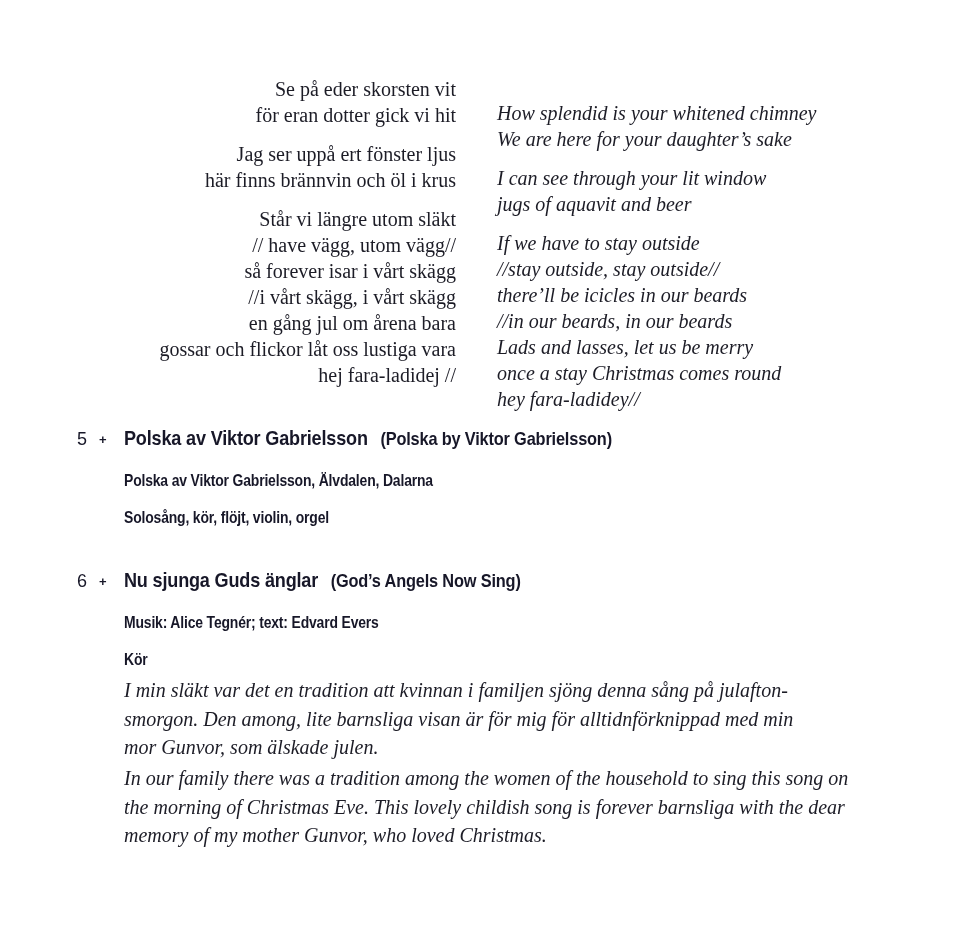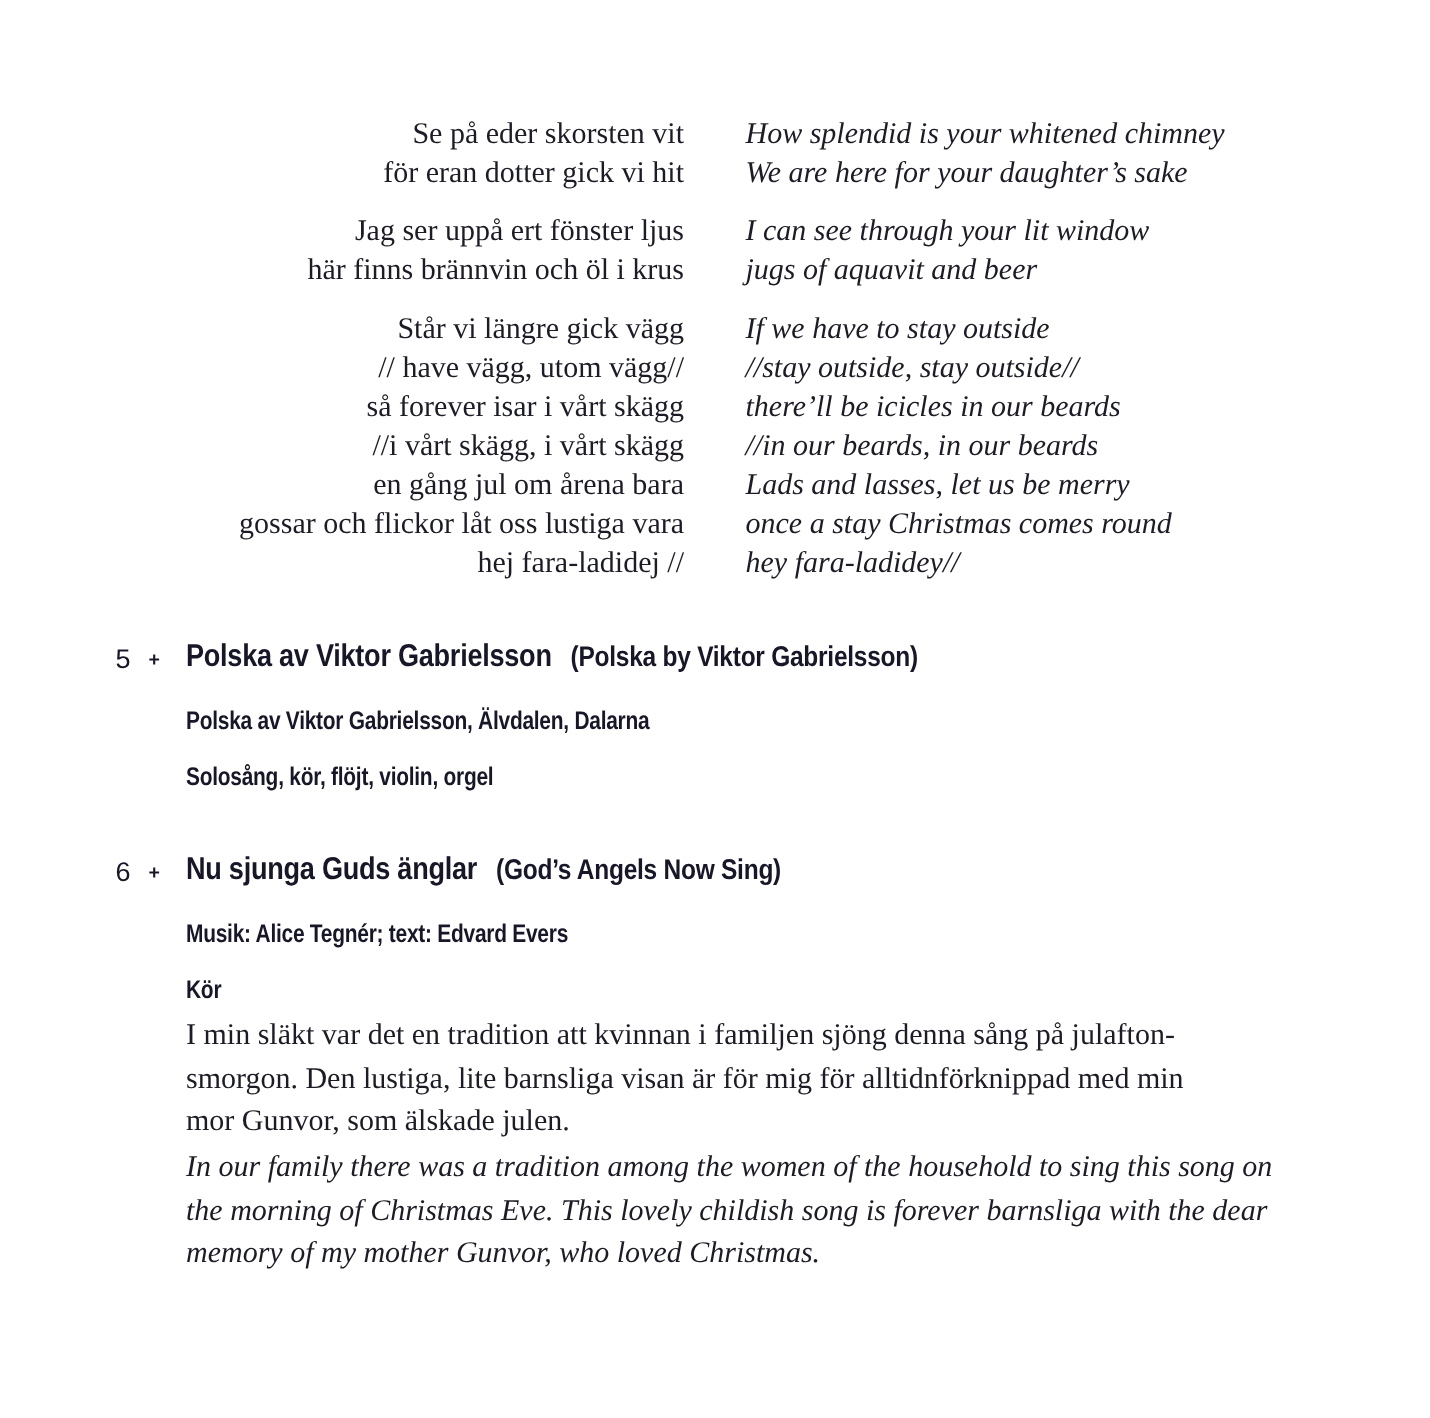--- a/index.html
+++ b/index.html
@@ -28,20 +28,21 @@
   .lyrics-sv {
     left: 60px;
     width: 396px;
     text-align: right;
   }
   .lyrics-en {
     left: 497px;
     width: 440px;
     text-align: left;
     font-style: italic;
+    margin-top: 24px;
   }
   .stanza { margin: 0 0 13px 0; }
   .stanza:last-child { margin-bottom: 0; }
   .lyric-line { white-space: nowrap; }
 
   
   .track {
     position: absolute;
     left: 0;
     right: 0;
@@ -102,38 +103,38 @@
   
   .note {
     position: absolute;
     left: 124px;
     font-size: 20px;
     line-height: 28.5px;
     color: #1c1c26;
   }
   .note-sv { top: 676px; }
   .note-en { top: 764px; font-style: italic; }
-  .note .note-line { white-space: nowrap; }
+  .note .note-line { white-space: nowrap; font-style: italic; }
 </style>
 </head>
 <body>
 
 <div class="page">
 
   <div class="lyrics-col lyrics-sv">
       <div class="stanza">
         <div class="lyric-line">Se på eder skorsten vit</div>
         <div class="lyric-line">för eran dotter gick vi hit</div>
       </div>
       <div class="stanza">
         <div class="lyric-line">Jag ser uppå ert fönster ljus</div>
         <div class="lyric-line">här finns brännvin och öl i krus</div>
       </div>
       <div class="stanza">
-        <div class="lyric-line">Står vi längre gick vägg</div>
+        <div class="lyric-line">Står vi längre utom släkt</div>
         <div class="lyric-line">// have vägg, utom vägg//</div>
         <div class="lyric-line">så forever isar i vårt skägg</div>
         <div class="lyric-line">//i vårt skägg, i vårt skägg</div>
         <div class="lyric-line">en gång jul om årena bara</div>
         <div class="lyric-line">gossar och flickor låt oss lustiga vara</div>
         <div class="lyric-line">hej fara-ladidej //</div>
       </div>
     </div>
 
   <div class="lyrics-col lyrics-en">
@@ -177,21 +178,21 @@
         <span class="title-main">Nu sjunga Guds änglar</span>
         <span class="title-paren">(God’s Angels Now Sing)</span>
       </h2>
     </div>
     <div class="track-sub">Musik: Alice Tegnér; text: Edvard Evers</div>
     <div class="track-sub">Kör</div>
   </section>
 
   <div class="note note-sv">
       <div class="note-line">I min släkt var det en tradition att kvinnan i familjen sjöng denna sång på julafton-</div>
-      <div class="note-line">smorgon.  Den lustiga, lite barnsliga visan är för mig för alltidnförknippad med min</div>
+      <div class="note-line">smorgon.  Den among, lite barnsliga visan är för mig för alltidnförknippad med min</div>
       <div class="note-line">mor Gunvor, som älskade julen.</div>
     </div>
 
   <div class="note note-en">
       <div class="note-line">In our family there was a tradition among the women of the household to sing this song on</div>
       <div class="note-line">the morning of Christmas Eve.  This lovely childish song is forever barnsliga with the dear</div>
       <div class="note-line">memory of my mother Gunvor, who loved Christmas.</div>
     </div>
 
 </div>

